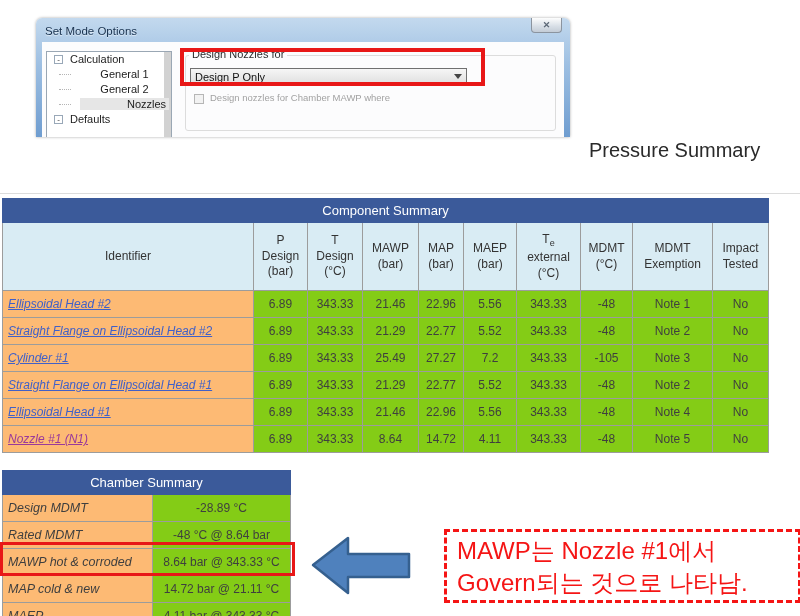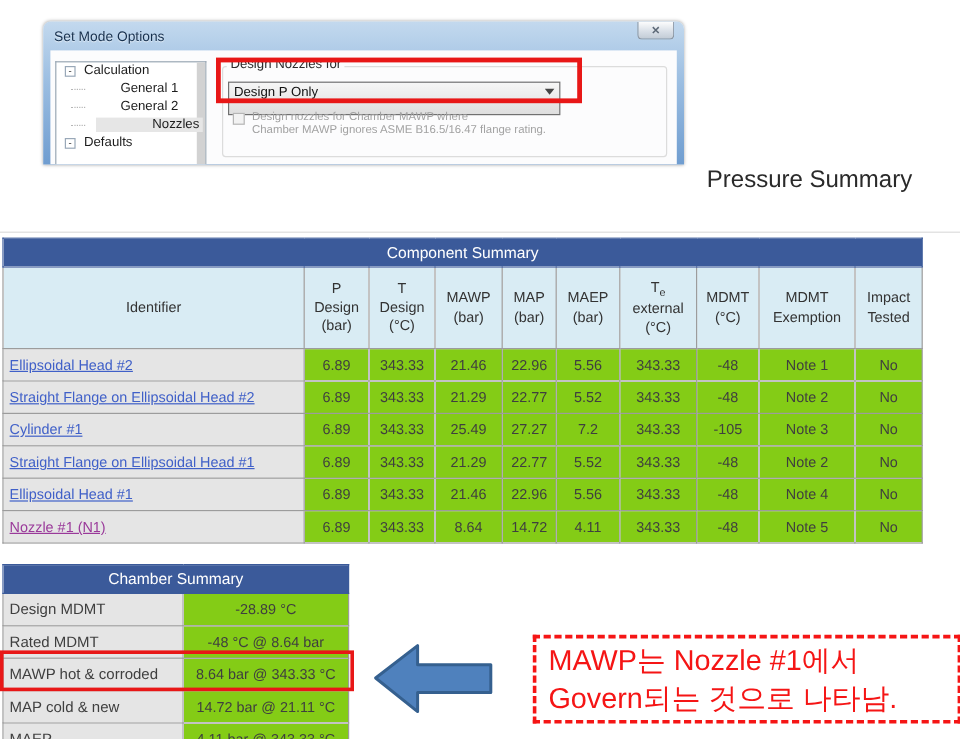--- a/index.html
+++ b/index.html
@@ -30,21 +30,21 @@
   .tree-item.child { padding-left:31px;text-align:center; }
   .expander { position:absolute; left:7px; top:3px; width:9px; height:9px; background:#fff;
     border:1px solid #99a8b8; font-size:8px; line-height:7px; text-align:center; color:#333; }
   .tree-item.child::before { content:""; position:absolute; left:12px; top:7px; width:12px;
     border-top:1px dotted #b5b5b5; }
 
   .groupbox { position:absolute; left:143px; top:13px; width:371px; height:76px;
     border:1px solid #dcdcdc; border-radius:3px; }
   .groupbox-label { position:absolute; left:147px; top:6px; background:#fcfcfd; padding:0 3px;
     font-size:11px; color:#2b2b2b; }
-  .combo { position:absolute; left:148px; top:26px; width:277px; height:28px;
+  .combo { position:absolute; left:148px; top:26px; width:277px; height:18px;
     background:linear-gradient(180deg,#f6f6f6,#dedede); border:1px solid #707070;
     font-size:11px; color:#111; line-height:16px; padding-left:4px; cursor:pointer; }
   .combo-arrow { position:absolute; right:4px; top:5px; width:0; height:0;
     border-left:4px solid transparent; border-right:4px solid transparent; border-top:5px solid #444; }
   .chk-row { position:absolute; left:152px; top:50px; }
   .chk-box { position:absolute; left:0; top:2px; width:10px; height:10px; background:#f2f2f2;
     border:1px solid #b6b6b6; }
   .chk-text { margin-left:16px; font-size:9.5px; color:#a2a2a2; line-height:11px; white-space:nowrap; }
 
   .red-box-dialog { position:absolute; left:144px; top:30px; width:305px; height:38px;
@@ -53,21 +53,21 @@
   .divider-line { position:absolute; left:0; top:178px; width:800px; border-top:1px solid #dcdcdc; }
 
   .pressure-summary { position:absolute; left:589px; top:124px; font-size:20px; color:#2a2a2a; }
 
   
   table { border-collapse:collapse; table-layout:fixed; }
   td { border:1px solid #9c9c9c; font-size:12px; color:#3f3f3f; text-align:center;
     overflow:hidden; white-space:nowrap; }
   td.tbar { background:#3b5a9a; color:#fff; font-size:13px; height:24px; border-color:#3b5a9a; }
   td.hcell { background:#d9ecf4; color:#333; line-height:1.3; }
-  td.idcell { background:#e5e5e5; text-align:left; padding-left:5px; }
+  td.idcell { background:#fdba74; text-align:left; padding-left:5px;font-style:italic; }
   td.num { background:#84cc16; }
   .comp-table { position:absolute; left:2px; top:183px; }
   .comp-table td.hcell { height:68px; }
   .comp-table tr.datarow td { height:27px; }
   a.rowlink { color:#4060c8; text-decoration:underline; cursor:pointer; }
   a.rowlink.visited { color:#9a3a9a; }
   sub { font-size:9px; }
 
   .chamber-table { position:absolute; left:2px; top:455px; }
   .chamber-table tr.datarow td { height:27px; }
@@ -102,21 +102,20 @@
       <div class="groupbox"></div>
       <div class="groupbox-label">Design Nozzles for</div>
       <div class="combo">
         <span>Design P Only</span>
         <span class="combo-arrow"></span>
       </div>
       <div class="chk-row">
         <span class="chk-box"></span>
         <div class="chk-text">
           <div>Design nozzles for Chamber MAWP where</div>
-          <div>Chamber MAWP ignores ASME B16.5/16.47 flange rating.</div>
         </div>
       </div>
     </div>
     <div class="red-box-dialog"></div>
   </div>
 
   <div class="divider-line"></div>
 
   <div class="pressure-summary">Pressure Summary</div>
 

